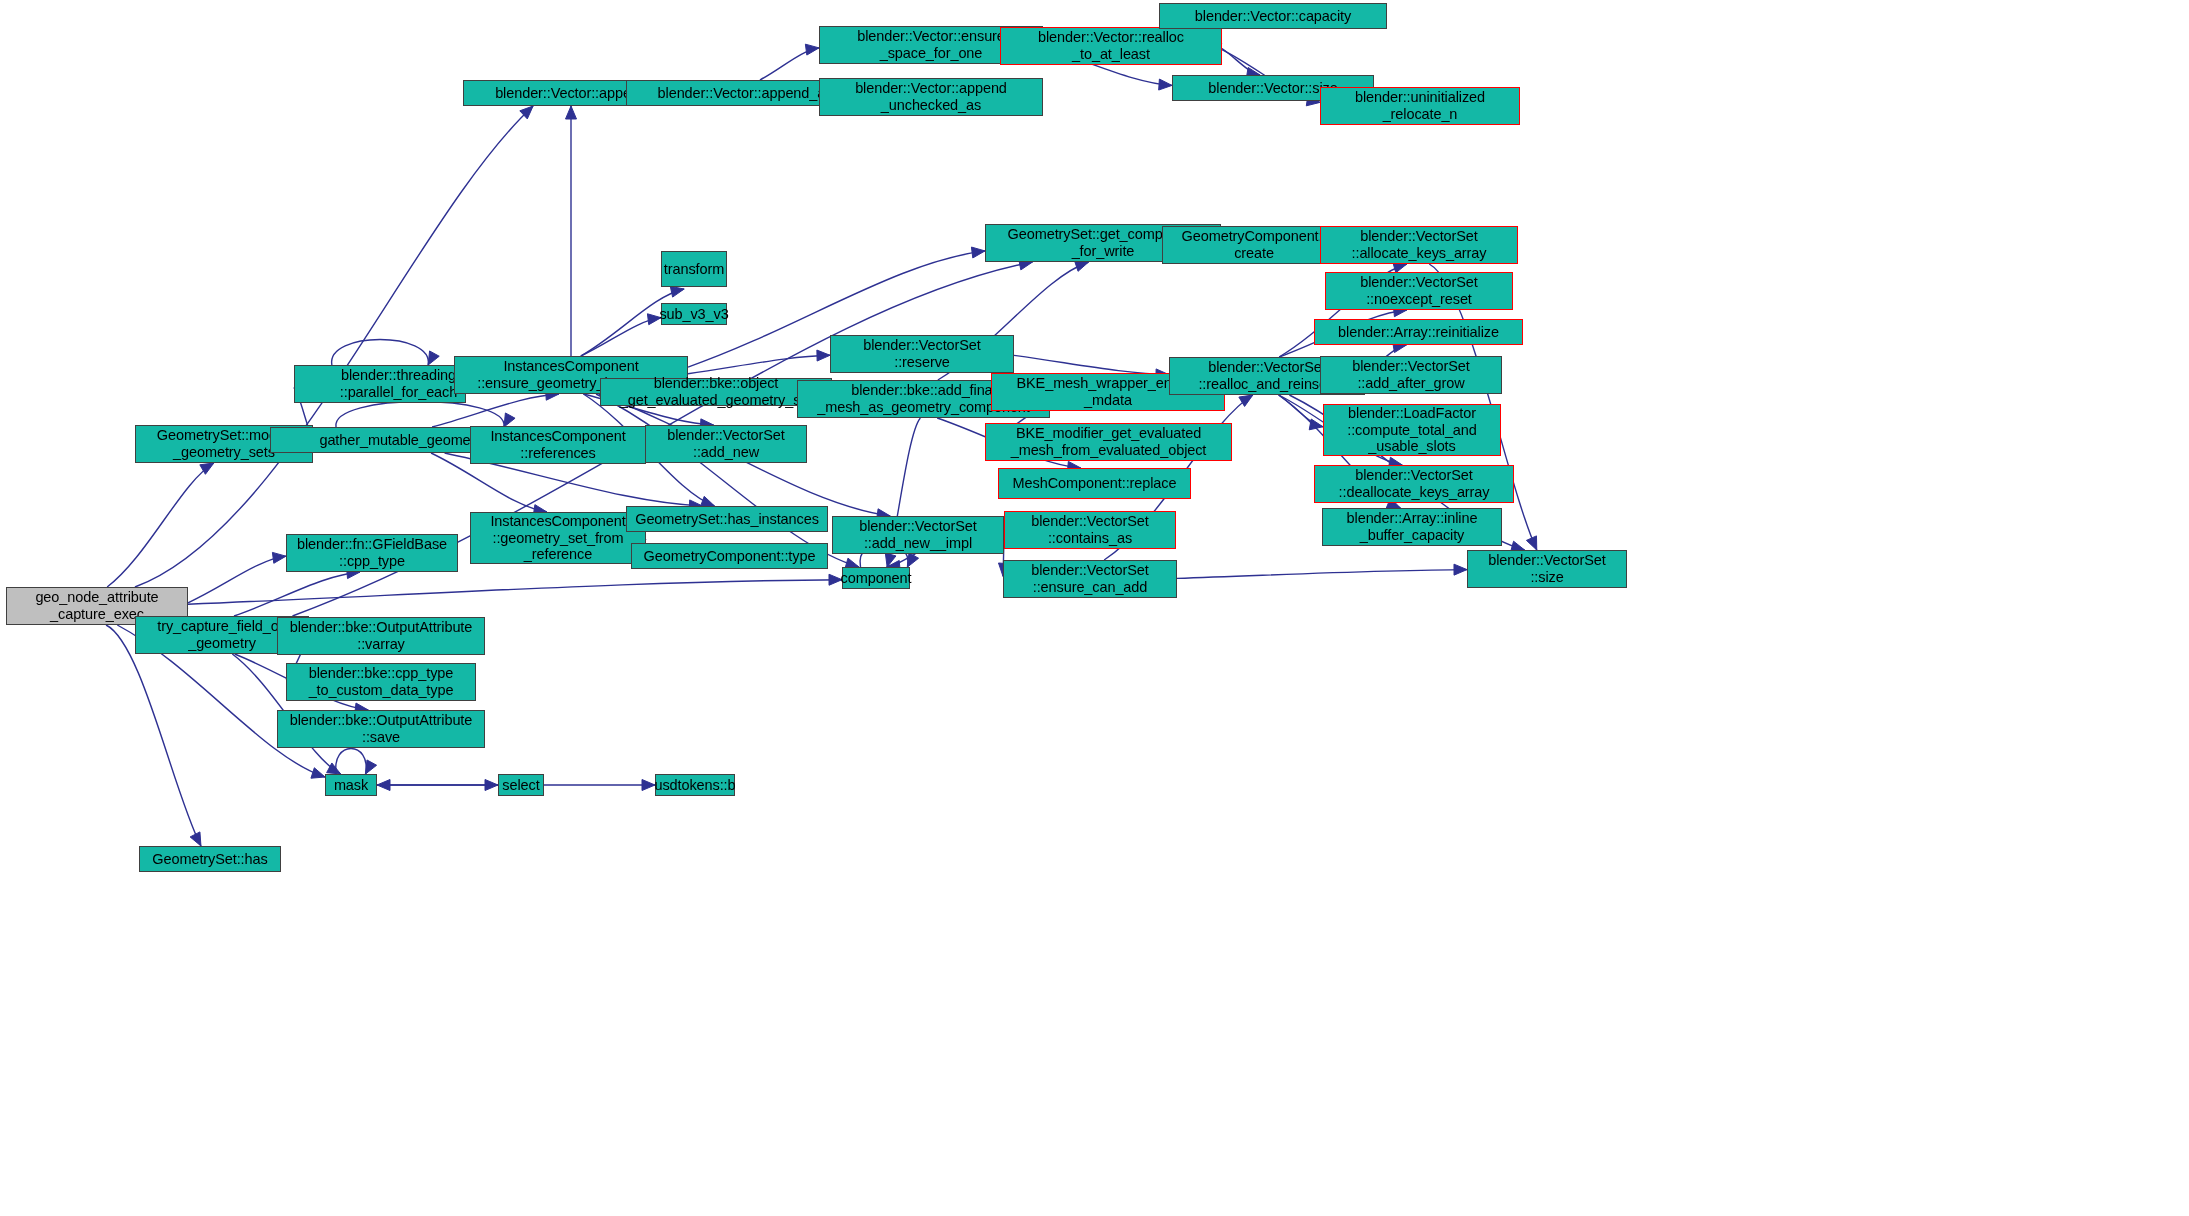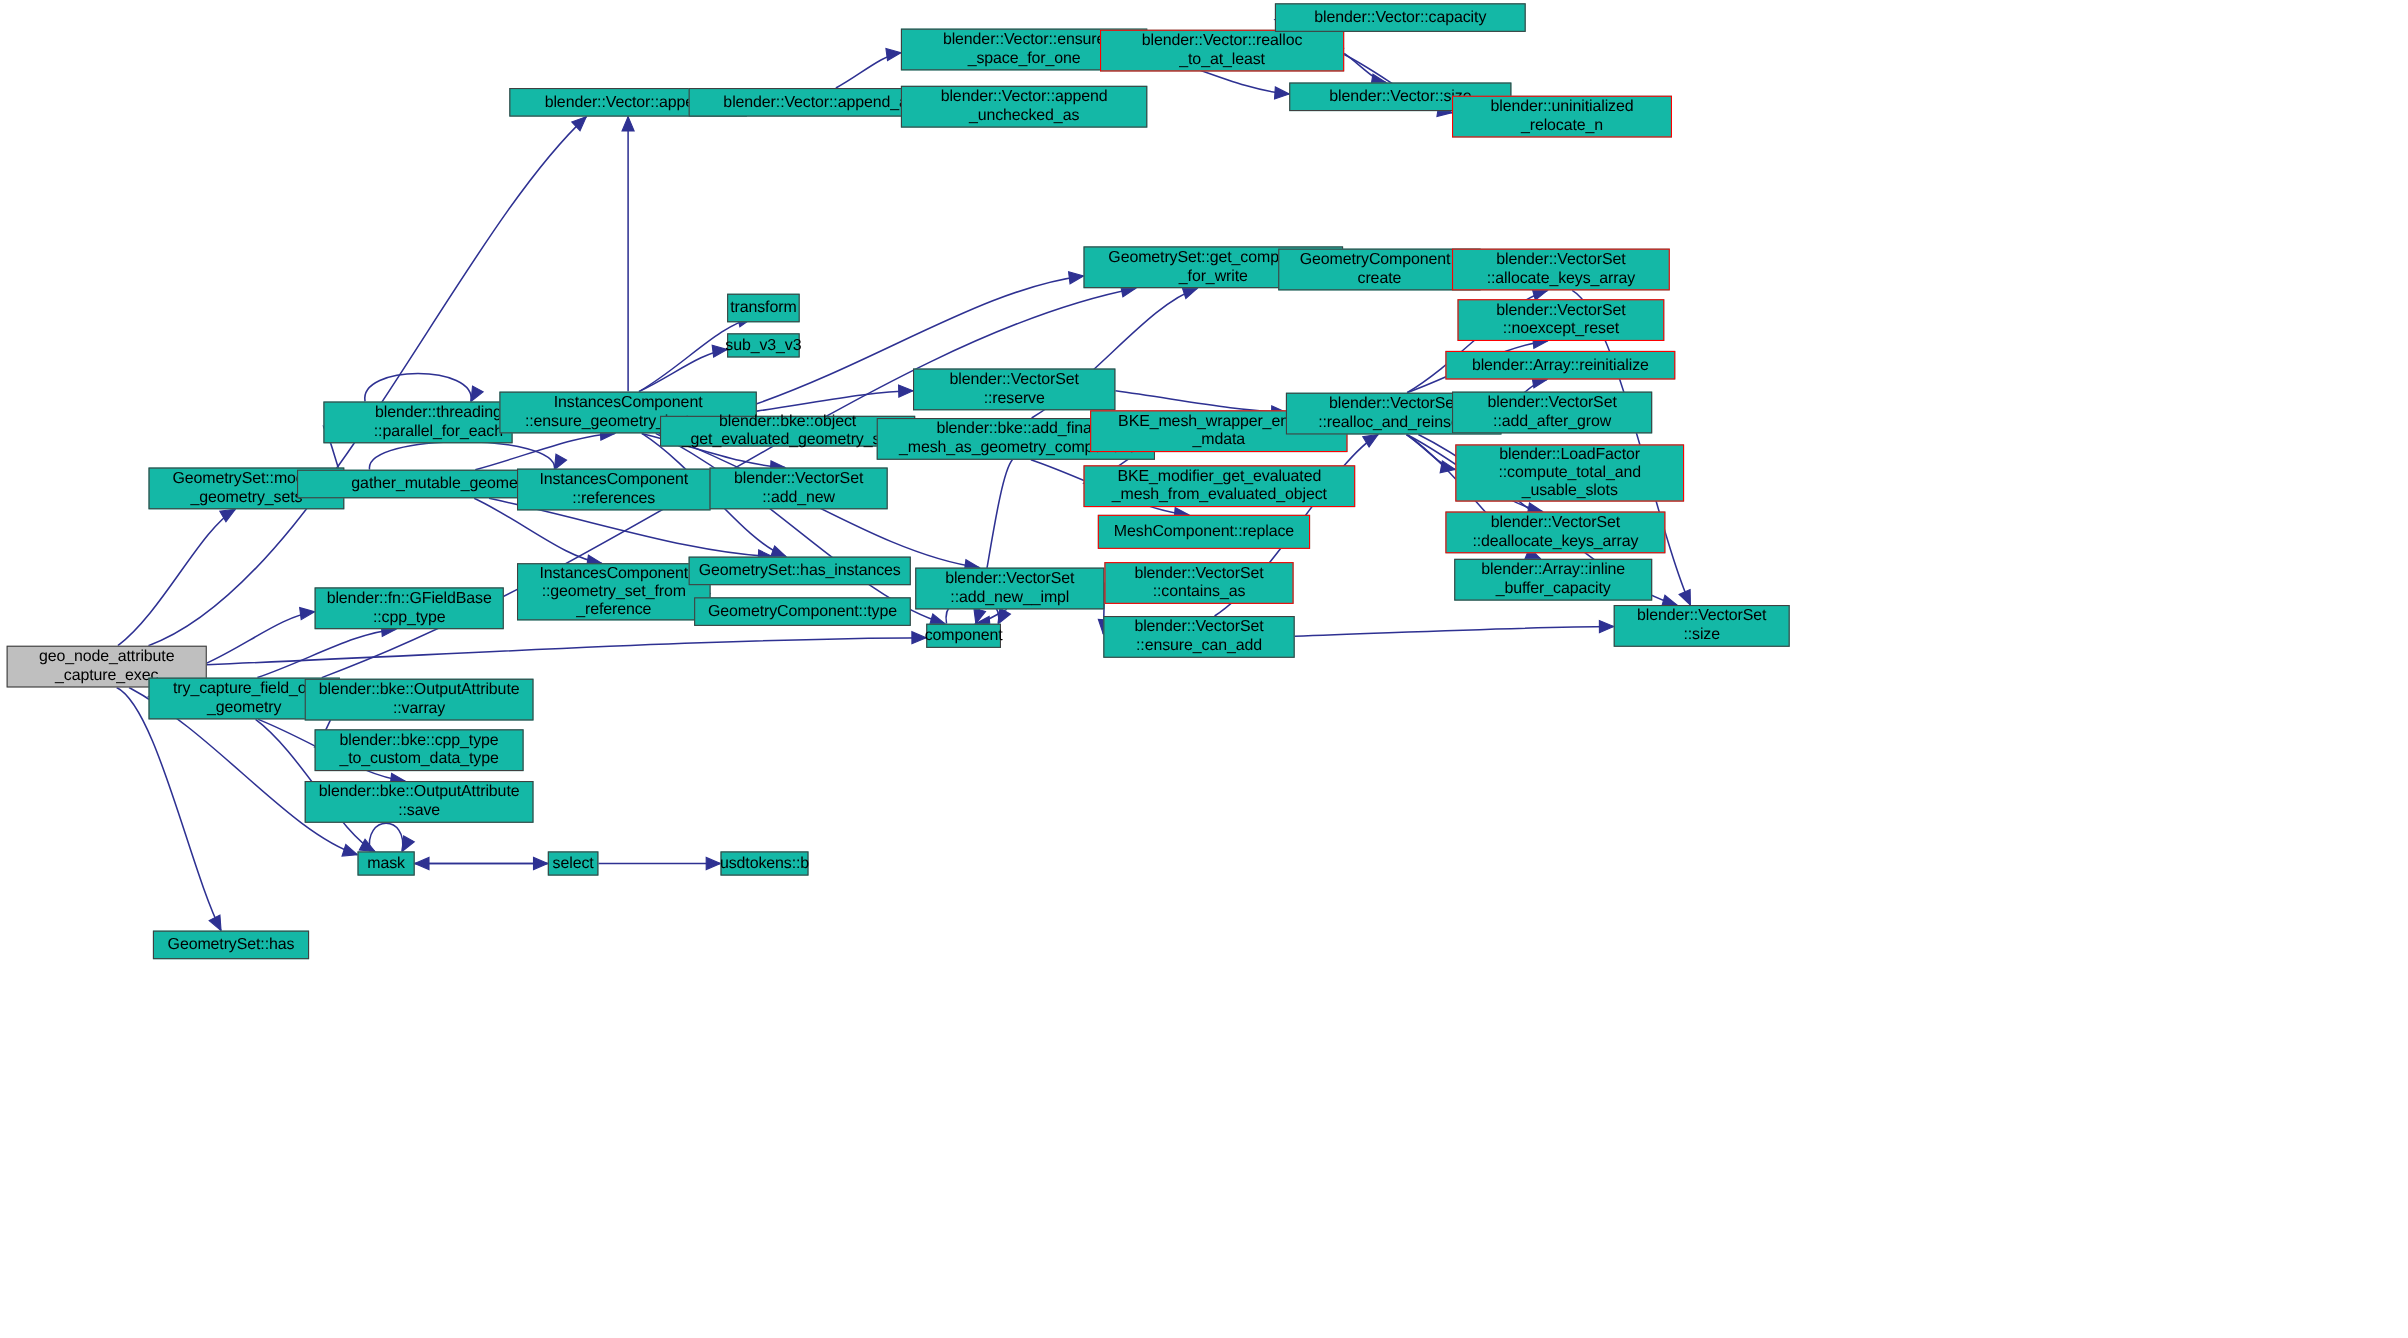--- a/index.html
+++ b/index.html
@@ -213,21 +213,21 @@
       <div class="node" style="left: 819px; top: 78px; width: 224px; height: 38px;">blender::Vector::append
 _unchecked_as</div>
       <div class="node red" style="left: 1000px; top: 27px; width: 222px; height: 38px;">blender::Vector::realloc
 _to_at_least</div>
       <div class="node" style="left: 1159px; top: 3px; width: 228px; height: 26px;">blender::Vector::capacity</div>
       <div class="node" style="left: 1172px; top: 75px; width: 202px; height: 26px;">blender::Vector::size</div>
       <div class="node red" style="left: 1320px; top: 87px; width: 200px; height: 38px;">blender::uninitialized
 _relocate_n</div>
       <div class="node" style="left: 454px; top: 356px; width: 234px; height: 38px;">InstancesComponent
 ::ensure_geometry_instances</div>
-      <div class="node" style="left: 661px; top: 267px; width: 66px; height: 26px;">transform</div>
+      <div class="node" style="left: 661px; top: 251px; width: 66px; height: 36px;">transform</div>
       <div class="node" style="left: 661px; top: 303px; width: 66px; height: 22px;">sub_v3_v3</div>
       <div class="node" style="left: 470px; top: 426px; width: 176px; height: 38px;">InstancesComponent
 ::references</div>
       <div class="node" style="left: 470px; top: 512px; width: 176px; height: 52px;">InstancesComponent
 ::geometry_set_from
 _reference</div>
       <div class="node" style="left: 600px; top: 378px; width: 232px; height: 28px;">blender::bke::object
 _get_evaluated_geometry_set</div>
       <div class="node" style="left: 645px; top: 425px; width: 162px; height: 38px;">blender::VectorSet
 ::add_new</div>
@@ -255,21 +255,21 @@
 ::ensure_can_add</div>
       <div class="node" style="left: 1169px; top: 357px; width: 196px; height: 38px;">blender::VectorSet
 ::realloc_and_reinsert</div>
       <div class="node red" style="left: 1320px; top: 226px; width: 198px; height: 38px;">blender::VectorSet
 ::allocate_keys_array</div>
       <div class="node red" style="left: 1325px; top: 272px; width: 188px; height: 38px;">blender::VectorSet
 ::noexcept_reset</div>
       <div class="node red" style="left: 1314px; top: 319px; width: 209px; height: 26px;">blender::Array::reinitialize</div>
       <div class="node" style="left: 1320px; top: 356px; width: 182px; height: 38px;">blender::VectorSet
 ::add_after_grow</div>
-      <div class="node red" style="left: 1323px; top: 404px; width: 208px; height: 52px;">blender::LoadFactor
+      <div class="node red" style="left: 1323px; top: 404px; width: 178px; height: 52px;">blender::LoadFactor
 ::compute_total_and
 _usable_slots</div>
       <div class="node red" style="left: 1314px; top: 465px; width: 200px; height: 38px;">blender::VectorSet
 ::deallocate_keys_array</div>
       <div class="node" style="left: 1322px; top: 508px; width: 180px; height: 38px;">blender::Array::inline
 _buffer_capacity</div>
       <div class="node" style="left: 1467px; top: 550px; width: 160px; height: 38px;">blender::VectorSet
 ::size</div>
       <div class="node" style="left: 286px; top: 534px; width: 172px; height: 38px;">blender::fn::GFieldBase
 ::cpp_type</div>

